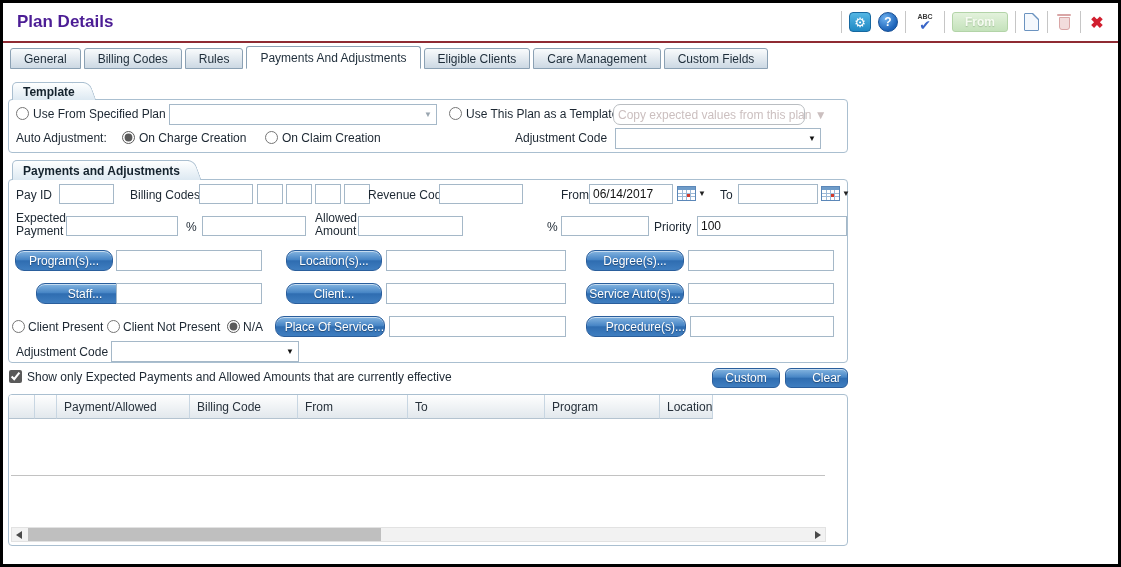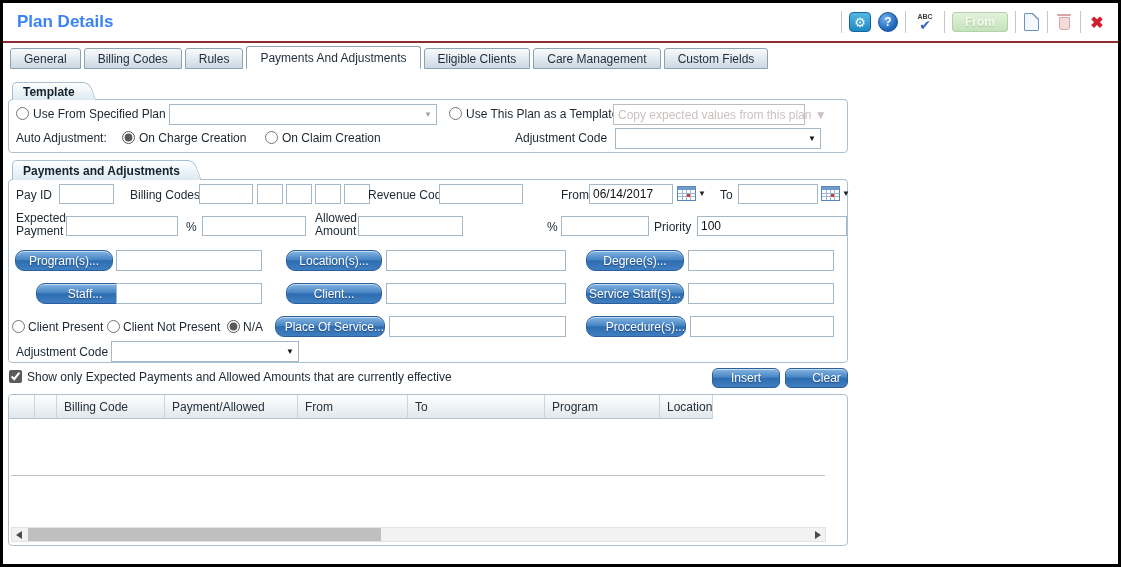--- a/index.html
+++ b/index.html
@@ -2,21 +2,21 @@
 <html><head>
 <meta charset="utf-8">
 <style>
   * { box-sizing: border-box; margin:0; padding:0; }
   html,body { background:#fff; }
   body { font-family:"Liberation Sans", sans-serif; font-size:12px; color:#202a33; }
   .screen { position:relative; width:1121px; height:567px; border:3px solid #000; background:#fff; overflow:hidden; }
 
   
   .titlebar { position:absolute; top:0; left:0; right:0; height:38px; display:flex; align-items:center; padding:0 12px 0 14px; }
-  .page-title { font-size:17px; font-weight:700; color:#3b82f6; }
+  .page-title { font-size:17px; font-weight:700; color:#4c1d95; }
   .toolbar { margin-left:auto; display:flex; align-items:center; gap:7px; }
   .tsep { width:1px; height:22px; background:#c6c6c6; }
   .tbtn { display:flex; align-items:center; justify-content:center; background:none; border:none; cursor:pointer; padding:0; }
   .gear-btn { width:22px; height:20px; border-radius:4px; background:linear-gradient(#54b6e4,#1f88c3); border:1px solid #1668a0; color:#fff; font-size:13px; line-height:1; }
   .help-btn { width:20px; height:20px; border-radius:50%; background:radial-gradient(circle at 35% 30%, #6db1ef 0%, #1c62b8 70%); border:1px solid #174f94; color:#fff; font-weight:700; font-size:12px; }
   .abc-btn { flex-direction:column; width:24px; height:22px; }
   .abc-txt { font-size:7px; font-weight:700; color:#3a3a3a; letter-spacing:0; line-height:7px; }
   .abc-chk { color:#3a66c8; font-size:14px; line-height:12px; margin-top:-1px; }
   .save-btn { width:56px; height:20px; border-radius:3px; background:linear-gradient(#e3f2dc,#c4e2bb); border:1px solid #b3d4a8; color:#f6fbf2; font-weight:700; font-size:12px; text-shadow:0 1px 1px rgba(140,170,130,.6); }
   .doc-btn { width:17px; height:20px; }
@@ -38,21 +38,21 @@
   .gtab { position:absolute; height:18px; display:flex; align-items:center; padding:0 8px 0 10px; font-weight:700; color:#15232e; background:linear-gradient(#feffff,#dde9f2); border:1px solid #aabfd0; border-bottom:none; border-radius:5px 0 0 0; z-index:3; }
   .gtab::after { content:''; position:absolute; top:-1px; right:-10px; width:17px; height:100%; background:linear-gradient(#feffff,#dde9f2); border-top:1px solid #aabfd0; border-right:1px solid #aabfd0; border-radius:0 7px 0 0; transform:skewX(20deg); z-index:-1; }
   .gbox { position:absolute; width:840px; background:#fff; border:1px solid #aabfd0; border-radius:4px; }
 
   .lbl { position:absolute; white-space:nowrap; color:#1c2732; }
   .lbl2 { position:absolute; white-space:nowrap; color:#1c2732; line-height:13px; }
   .inp { position:absolute; height:20px; border:1px solid #a5b8c8; background:#fff; padding:0 3px; font-family:"Liberation Sans", sans-serif; font-size:12px; color:#111; }
   .combo { position:absolute; height:21px; border:1px solid #a5b8c8; background:#fff; }
   .combo .arr { position:absolute; right:4px; top:5px; font-size:8px; color:#111; }
   .combo .ctext { position:absolute; left:4px; top:3px; font-size:12px; white-space:nowrap; overflow:hidden; }
-  .combo.dis { border-color:#b9bdc1; }
+  .combo.dis { border-color:#b9bdc1;border-radius:7px; }
   .combo.dis .arr, .combo.dis .ctext { color:#cbbfbf; }
   .combo.grayarr .arr { color:#9aa6b0; }
   input[type=radio], input[type=checkbox] { position:absolute; width:13px; height:13px; accent-color:#5a5a5a; margin:0; }
 
   .bbtn { position:absolute; height:21px; border:1px solid #2a5e9c; border-radius:9px; color:#fff; font-size:12px; font-family:"Liberation Sans", sans-serif; background:linear-gradient(180deg,#85b5e0 0%,#4886c6 45%,#2f6db1 52%,#3f7ec0 100%); box-shadow:inset 0 1px 0 rgba(255,255,255,.55); text-shadow:0 1px 1px rgba(0,0,0,.35); cursor:pointer; }
   .bbtn.sq { border-radius:6px; }
 
   .calwrap { position:absolute; display:flex; align-items:center; gap:2px; }
   .cal-arr { font-size:8px; color:#222; }
 
@@ -202,21 +202,21 @@
     <input class="inp" style="left: 107px; top: 70px; width: 146px; height: 21px;">
     <button class="bbtn" style="left:277px; top:70px; width:96px;">Location(s)...</button>
     <input class="inp" style="left: 377px; top: 70px; width: 180px; height: 21px;">
     <button class="bbtn" style="left:577px; top:70px; width:98px;">Degree(s)...</button>
     <input class="inp" style="left: 679px; top: 70px; width: 146px; height: 21px;">
 
     <button class="bbtn" style="left:6px; top:103px; width:98px;margin-left:21px;">Staff...</button>
     <input class="inp" style="left: 107px; top: 103px; width: 146px; height: 21px;">
     <button class="bbtn" style="left:277px; top:103px; width:96px;">Client...</button>
     <input class="inp" style="left: 377px; top: 103px; width: 180px; height: 21px;">
-    <button class="bbtn" style="left:577px; top:103px; width:98px;">Service Staff(s)...</button>
+    <button class="bbtn" style="left:577px; top:103px; width:98px;">Service Auto(s)...</button>
     <input class="inp" style="left: 679px; top: 103px; width: 146px; height: 21px;">
 
     <input type="radio" name="clientpresence" style="left: 3px; top: 140px;">
     <span class="lbl" style="left:19px; top:140px;">Client Present</span>
     <input type="radio" name="clientpresence" style="left: 98px; top: 140px;">
     <span class="lbl" style="left:114px; top:140px;">Client Not Present</span>
     <input type="radio" name="clientpresence" checked="" style="left: 218px; top: 140px;">
     <span class="lbl" style="left:234px; top:140px;">N/A</span>
     <button class="bbtn" style="left:266px; top:136px; width:110px;text-align:right;">Place Of Service...</button>
     <input class="inp" style="left: 380px; top: 136px; width: 177px; height: 21px;">
@@ -224,29 +224,29 @@
     <input class="inp" style="left: 681px; top: 136px; width: 144px; height: 21px;">
 
     <span class="lbl" style="left:7px; top:165px;">Adjustment Code</span>
     <div class="combo" style="left:102px; top:161px; width:188px;">
         <span class="arr">▼</span>
       </div>
   </div>
 
   <input type="checkbox" checked="" style="left: 6px; top: 367px;">
   <span class="lbl" style="left:24px; top:367px;">Show only Expected Payments and Allowed Amounts that are currently effective</span>
-  <button class="bbtn sq" style="left:709px; top:365px; width:68px; height:20px;">Insert</button>
+  <button class="bbtn sq" style="left:709px; top:365px; width:68px; height:20px;">Custom</button>
   <button class="bbtn sq" style="left:782px; top:365px; width:63px; height:20px;padding-left:20px;">Clear</button>
 
   <div class="gridpanel">
     <div class="ghead">
       <div class="gth" style="width:26px;"></div>
       <div class="gth" style="width:22px;"></div>
+      <div class="gth" style="width:133px;">Payment/Allowed</div>
       <div class="gth" style="width:108px;">Billing Code</div>
-      <div class="gth" style="width:133px;">Payment/Allowed</div>
       <div class="gth" style="width:110px;">From</div>
       <div class="gth" style="width:137px;">To</div>
       <div class="gth" style="width:115px;">Program</div>
       <div class="gth" style="width:53px;">Location</div>
     </div>
     <div class="rowline"></div>
     <div class="hscroll">
       <span class="sarrow">
           <span class="tri-l"></span>
         </span>

